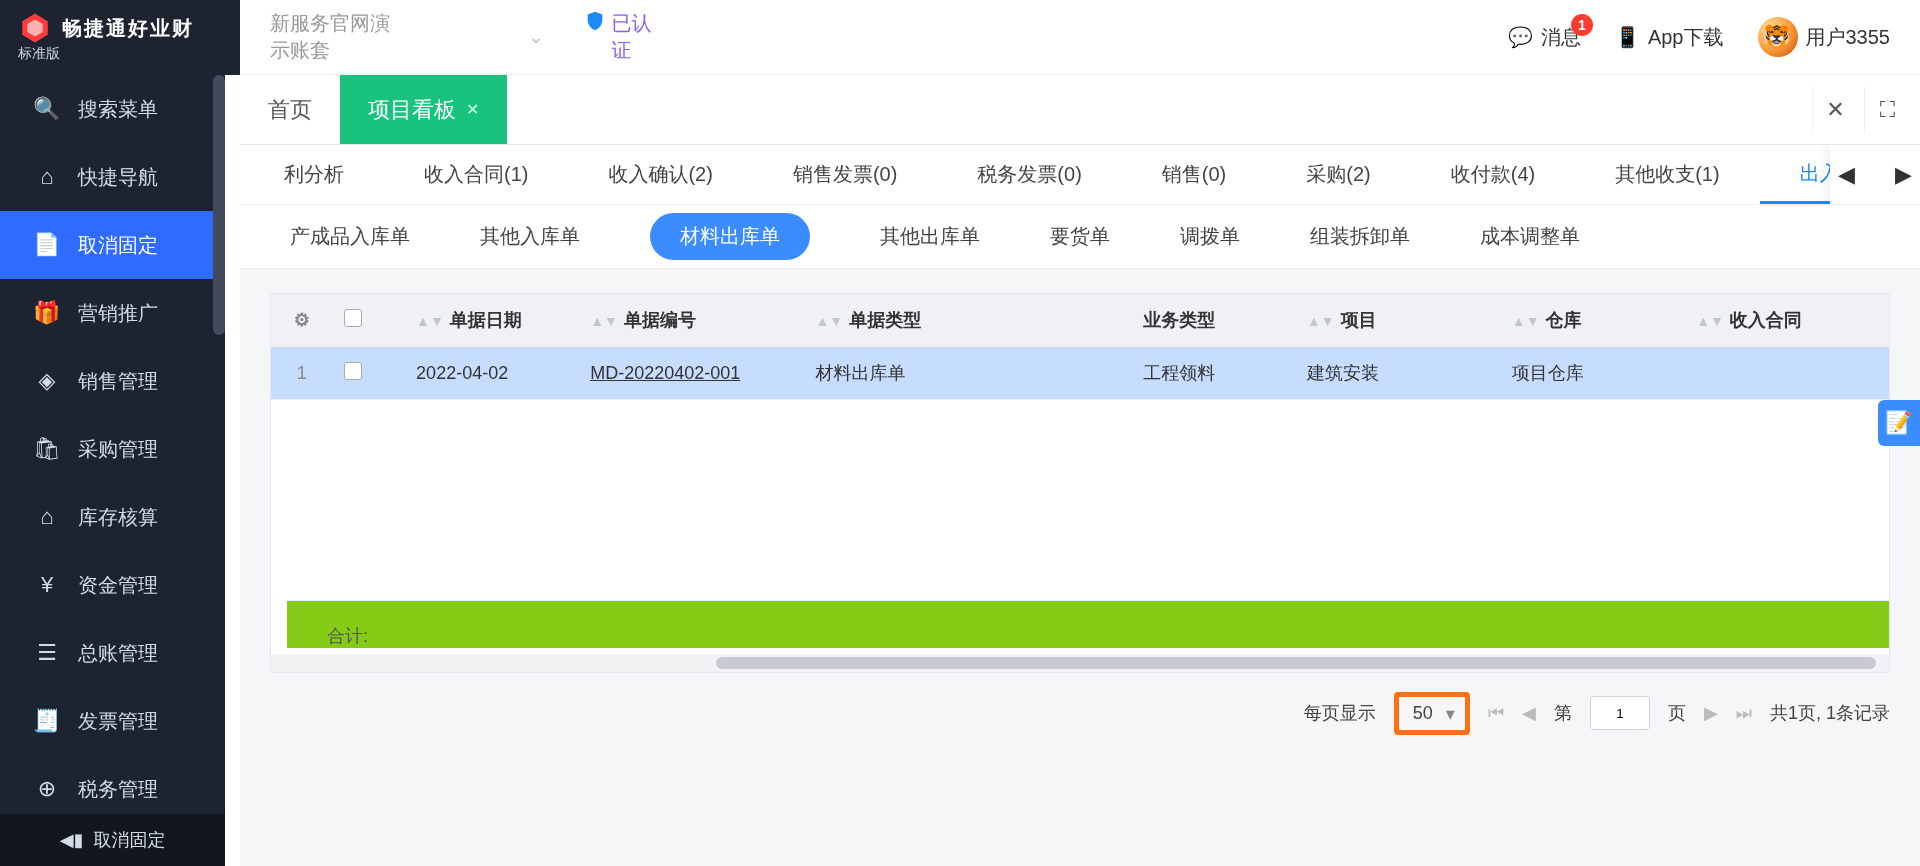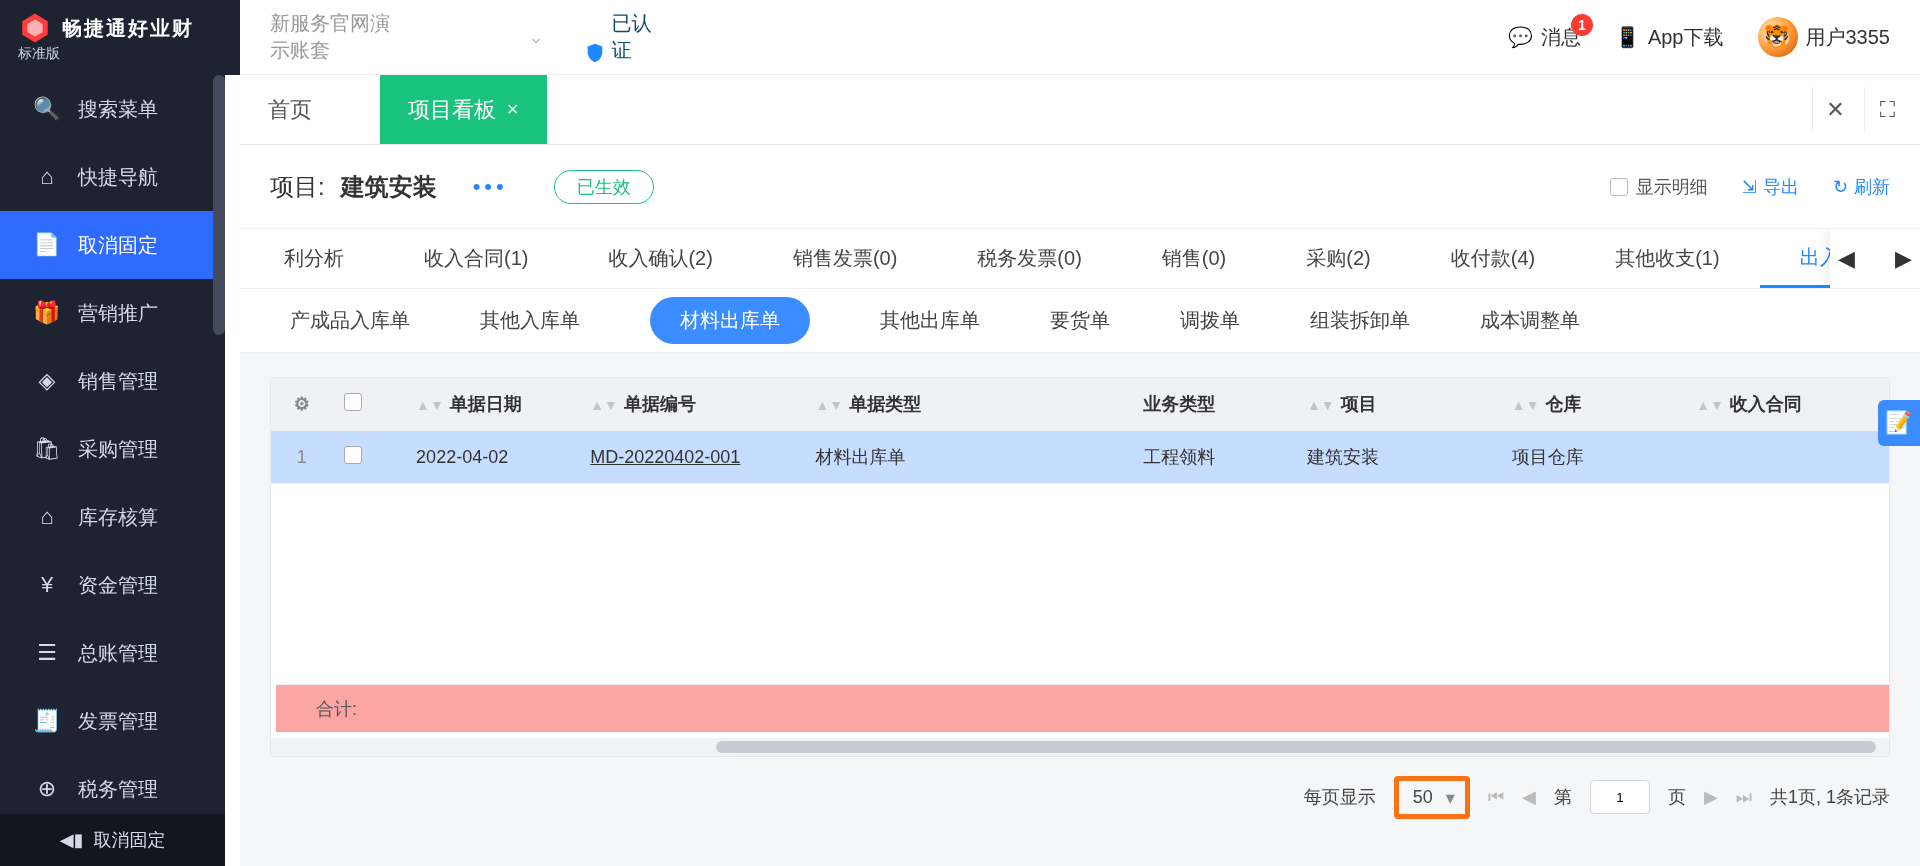--- a/index.html
+++ b/index.html
@@ -8,39 +8,39 @@
 
 .header { position:absolute; top:0; left:0; right:0; height:75px; display:flex; align-items:center; background:#fff; border-bottom:1px solid #eee; z-index:10;}
 .brand { width:240px; height:75px; background:#1d2330; color:#fff; display:flex; flex-direction:column; justify-content:center; align-items:flex-start; padding-left:18px; }
 .brand-row { display:flex; align-items:center; gap:10px; }
 .brand-logo svg{ width:34px;height:34px; }
 .brand-name{ font-size:20px; font-weight:600; letter-spacing:2px;}
 .brand-edition{ font-size:14px; color:#cdd3e0; margin-top:0;}
 .header-mid{ flex:0 0 420px; display:flex; align-items:center; padding-left:30px; gap:40px;}
 .account-select{ font-size:20px; color:#999; display:flex; align-items:center; gap:120px; cursor:pointer;}
 .account-select .chev{ color:#bbb; font-size:18px;}
-.verified{ color:#0c4a6e; display:flex; align-items:flex-end; gap:6px; font-size:20px; font-weight:500;}
+.verified{ color:#8b5cf6; display:flex; align-items:flex-start; gap:6px; font-size:20px; font-weight:500;}
 .header-right{ margin-left:auto; display:flex; align-items:center; gap:34px; padding-right:30px;}
 .hbtn{ display:flex; align-items:center; gap:8px; font-size:20px; color:#333; cursor:pointer; position:relative;}
 .badge{ position:absolute; top:-10px; right:-12px; background:#ff3b30; color:#fff; border-radius:50%; width:22px;height:22px; font-size:14px; display:flex; align-items:center; justify-content:center; font-weight:700;}
 .avatar{ width:40px;height:40px; border-radius:50%; background:radial-gradient(circle at 30% 30%,#ffe0a3,#ff9e3d,#c64a00); position:relative; overflow:hidden;}
 .avatar::after{content:"🐯"; position:absolute; inset:0; display:flex;align-items:center;justify-content:center; font-size:22px;}
 
 
 .sidebar{ position:absolute; top:75px; left:0; width:225px; bottom:0; background:#1d2330; color:#d4dae6; overflow:hidden;}
 .side-scroll{ position:absolute; top:0; right:0; width:12px; height:100%; background:transparent;}
 .side-thumb{ position:absolute; top:0; right:0; width:12px; height:260px; background:#424a5b; border-radius:6px;}
 .side-item{ height:68px; display:flex; align-items:center; gap:18px; padding-left:34px; font-size:20px; cursor:pointer;}
 .side-item.active{ background:#2f6bff; color:#fff;}
 .side-icon{ width:26px; display:flex; align-items:center; justify-content:center; font-size:22px;}
 .side-footer{ position:absolute; bottom:0; left:0; right:0; height:52px; background:#11161f; display:flex; align-items:center; justify-content:center; gap:10px; font-size:18px; cursor:pointer;}
 
 
 .main{ position:absolute; top:75px; left:240px; right:0; bottom:0; background:#f5f6f8; display:flex; flex-direction:column;}
-.maintabs{ height:70px; background:#fff; display:flex; align-items:stretch; border-bottom:1px solid #e5e8ee;gap:40px;}
+.maintabs{ height:70px; background:#fff; display:flex; align-items:stretch; border-bottom:1px solid #e5e8ee;}
 .mtab{ padding:0 28px; display:flex; align-items:center; font-size:22px; color:#555; cursor:pointer; position:relative;}
 .mtab.active{ background:#19c37d; color:#fff;}
 .mtab.active .tab-close{ margin-left:10px; font-size:16px; color:#d8ffe9;}
 .mtab-tools{ margin-left:auto; display:flex; align-items:center; gap:6px; padding-right:10px;}
 .iconbtn{ width:46px;height:46px; display:flex;align-items:center;justify-content:center; font-size:22px; color:#555; cursor:pointer; border-left:1px solid #eee;}
 
 .project-bar{ height:84px; background:#fff; margin:0; padding:0 30px; display:flex; align-items:center; gap:16px; border-bottom:1px solid #eef0f3;}
 .proj-label{ font-size:24px; color:#333;}
 .proj-name{ font-size:24px; font-weight:600;}
 .proj-more{ color:#1e88ff; font-size:22px; margin-left:20px; letter-spacing:4px; cursor:pointer;}
@@ -66,21 +66,21 @@
 th,td{ padding:14px 12px; font-size:18px; text-align:left; border-bottom:1px solid #eef0f3; overflow:hidden; white-space:nowrap;}
 th{ background:#eff1f5; color:#333; font-weight:600;}
 tr.row-sel td{ background:#c7ddff;}
 .gear{ text-align:center; color:#888;}
 .check-box{ width:18px;height:18px; border:1px solid #aaa; border-radius:3px; display:inline-block; background:#fff;}
 .doc-link{ text-decoration:underline; color:#333; cursor:pointer;}
 .sort-ico{ color:#c0c6d0; margin-right:6px; font-size:14px;}
 .col-cfg{width:60px;} .col-chk{width:70px;} .col-date{width:170px;} .col-num{width:220px;}
 .col-type{width:320px;} .col-btype{width:160px;} .col-proj{width:200px;} .col-wh{width:180px;} .col-cont{width:200px;}
 
-.total-bar{ position:absolute; left:5px; right:0; bottom:24px; height:48px; background:#fca5a5; border-top:1px solid #eef0f3; display:flex; align-items:center; padding-left:40px; font-size:18px; color:#555;}
+.total-bar{ position:absolute; left:16px; right:0; bottom:24px; height:48px; background:#84cc16; border-top:1px solid #eef0f3; display:flex; align-items:flex-end; padding-left:40px; font-size:18px; color:#555;}
 .h-scroll{ position:absolute; left:0; right:0; bottom:0; height:18px; background:#f1f2f4;}
 .h-thumb{ position:absolute; left:445px; top:3px; height:12px; width:1160px; background:#c7cad1; border-radius:6px;}
 
 .pager{ height:60px; margin:0 30px 10px; display:flex; align-items:center; justify-content:flex-end; gap:18px; font-size:18px; color:#444;}
 .pg-sel{ border:5px solid #f97316; border-radius:4px; padding:6px 32px 6px 14px; position:relative; cursor:pointer;}
 .pg-sel::after{content:"▾"; position:absolute; right:10px; top:6px; color:#888;}
 .pg-input{ width:60px; height:34px; border:1px solid #d0d4dc; border-radius:4px; text-align:center;}
 .pg-nav{ color:#bbb; cursor:pointer; font-size:18px;}
 
 .float-btn{ position:absolute; right:0; top:400px; width:42px; height:46px; background:#3b8dff; color:#fff; display:flex; align-items:center; justify-content:center; font-size:22px; border-top-left-radius:6px; border-bottom-left-radius:6px; cursor:pointer;}
@@ -199,40 +199,20 @@
     <div class="mtab active">
       <span>项目看板</span>
       <span class="tab-close">✕</span>
     </div>
     <div class="mtab-tools">
       <div class="iconbtn">✕</div>
       <div class="iconbtn">⛶</div>
     </div>
   </div>
 
-  <div class="project-bar">
-    <span class="proj-label">项目:</span>
-    <span class="proj-name">建筑安装</span>
-    <span class="proj-more">•••</span>
-    <span class="status-pill">已生效</span>
-    <div class="proj-right">
-      <label class="chk-row">
-        <span class="chk"></span>
-        <span>显示明细</span>
-      </label>
-      <span class="linkbtn">
-        <span>⇲</span>
-        <span>导出</span>
-      </span>
-      <span class="linkbtn">
-        <span>↻</span>
-        <span>刷新</span>
-      </span>
-    </div>
-  </div>
 
   <div class="sec-tabs">
     <div class="sec-scroller" id="sec-scroller">
         <div class="sec-tab">利分析</div>
         <div class="sec-tab">收入合同(1)</div>
         <div class="sec-tab">收入确认(2)</div>
         <div class="sec-tab">销售发票(0)</div>
         <div class="sec-tab">税务发票(0)</div>
         <div class="sec-tab">销售(0)</div>
         <div class="sec-tab">采购(2)</div>

